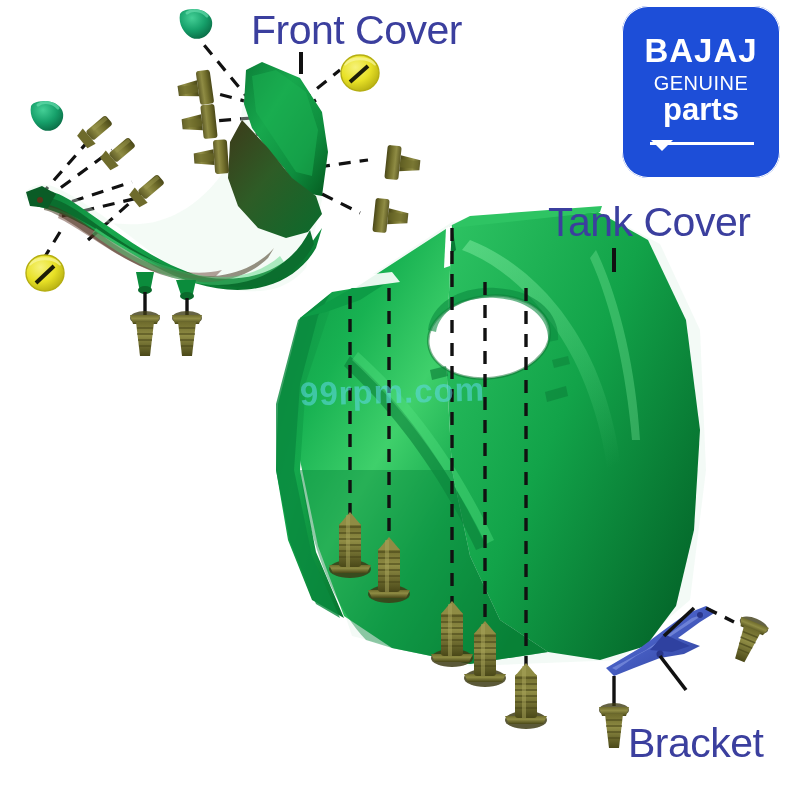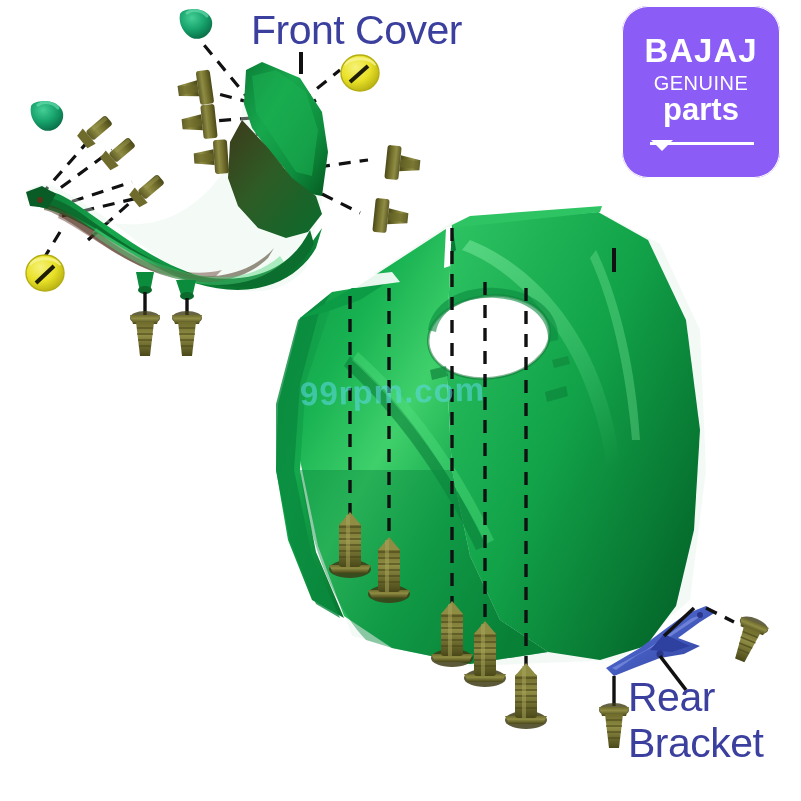--- a/index.html
+++ b/index.html
@@ -61,21 +61,21 @@
   #tick-front-cover { left: 299px; top: 52px;  height: 22px; }
   #tick-tank-cover  { left: 612px; top: 248px; height: 24px; }
 
   
   #logo-badge {
     position: absolute;
     left: 622px;
     top: 6px;
     width: 158px;
     height: 172px;
-    background: #8b5cf6;
+    background: #1d4ed8;
     border-radius: 26px;
     box-shadow: 0 0 0 1px #ffffff inset;
   }
   #logo-badge .logo-line {
     position: absolute;
     left: 0;
     width: 100%;
     text-align: center;
     color: #ffffff;
     font-family: "Liberation Sans", sans-serif;
@@ -467,24 +467,25 @@
       <g>
         <line x1="614" y1="676" x2="614" y2="706" stroke="#111111" stroke-width="3.4"></line>
         <use href="#screwDown" x="614" y="726"></use>
       </g>
     </g>
   </svg>
 
   <div class="label" id="label-front-cover">Front Cover</div>
   <div class="leader-tick" id="tick-front-cover"></div>
 
+  <div class="label" id="label-tank-cover">Tank Cover</div>
   <div class="leader-tick" id="tick-tank-cover"></div>
 
   <div class="label" id="label-rear-bracket">
-    <span>Rear</span><br>
+    <br>
     <span>Bracket</span>
   </div>
 
   <div id="watermark">99rpm.com</div>
 
   <div id="logo-badge">
     <div class="logo-line" id="logo-bajaj">BAJAJ</div>
     <div class="logo-line" id="logo-genuine">GENUINE</div>
     <div class="logo-line" id="logo-parts">parts</div>
     <div id="logo-underline"></div>

